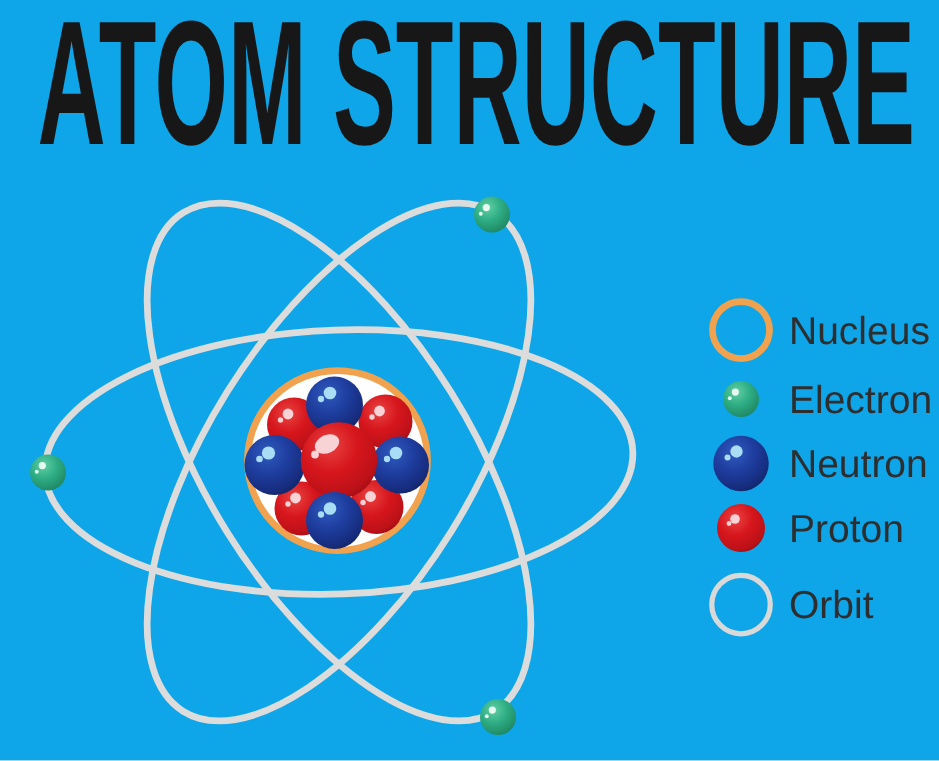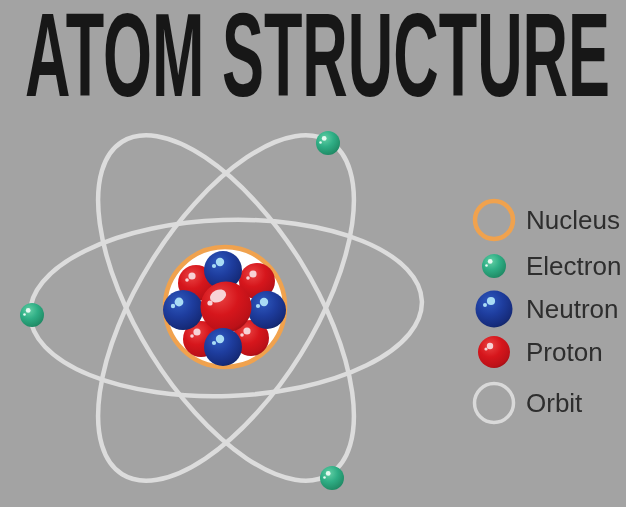--- a/index.html
+++ b/index.html
@@ -1,20 +1,20 @@
 <!DOCTYPE html>
 <html><head>
 <meta charset="utf-8">
 <style>
   html, body { margin: 0; padding: 0; background: #ffffff; }
   .page {
     position: relative;
     width: 626px;
     height: 507px;
-    background: #a3a3a3;
+    background: #0ea5e9;
     overflow: hidden;
     font-family: "Liberation Sans", sans-serif;
   }
   svg { display: block; }
   text {
     font-family: "Liberation Sans", sans-serif;
     user-select: none;
   }
   .title-text { fill: #171717; font-weight: bold; }
   .legend-label { fill: #2e2e2e; font-size: 26px; }

